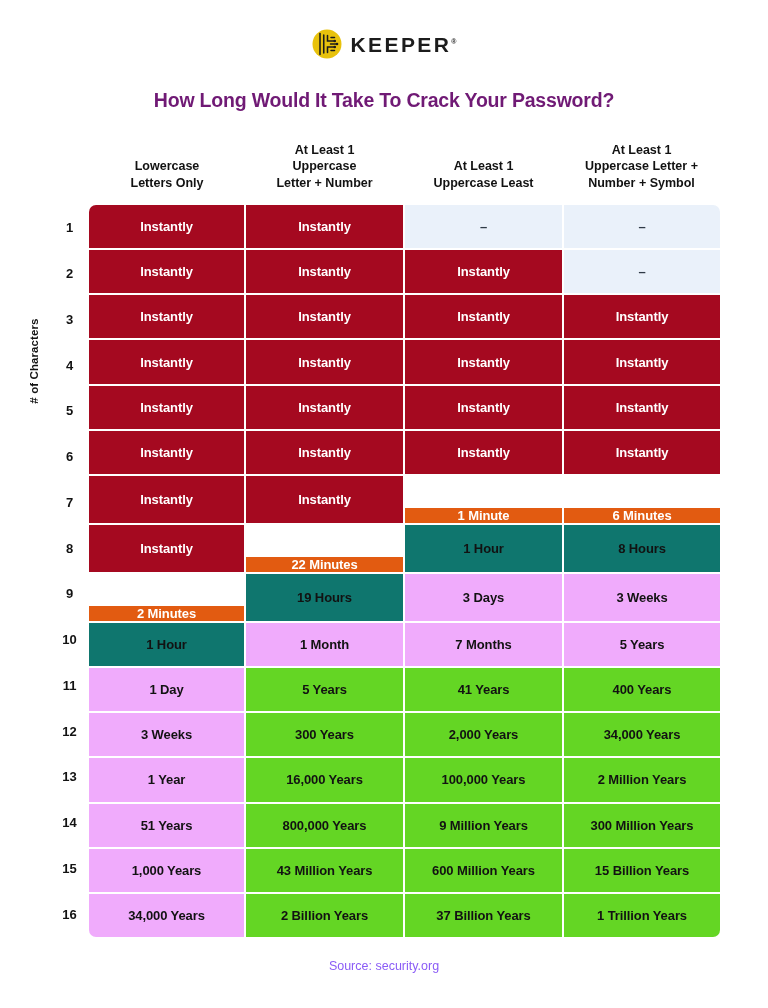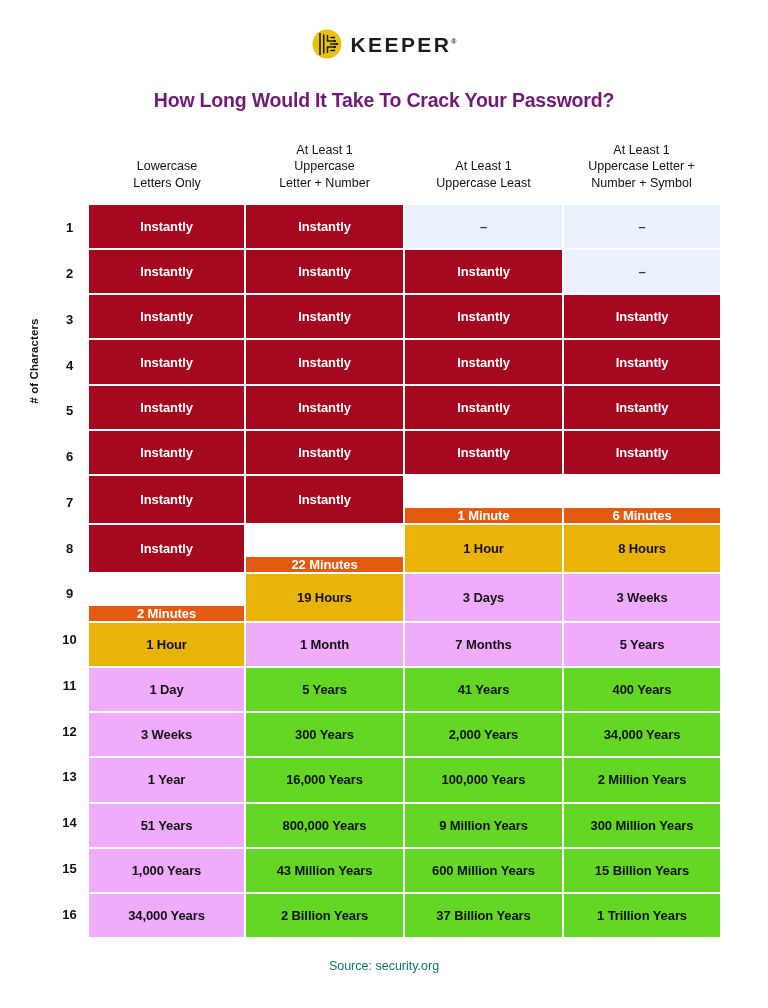--- a/index.html
+++ b/index.html
@@ -70,21 +70,21 @@
     left: 89px;
     top: 130px;
     width: 631px;
     height: 62px;
     display: flex;
   }
   .col-header {
     flex: 0 0 auto;
     text-align: center;
     font-size: 12.5px;
-    font-weight: normal;
+    font-weight: bold;
     line-height: 1.32;
     color: #121212;
     display: flex;
     flex-direction: column;
     justify-content: flex-end;
     padding-bottom: 1px;
   }
   .col-header.c0 { width: 156px; }
   .col-header.c1 { width: 159px; }
   .col-header.c2 { width: 159px; }
@@ -126,21 +126,21 @@
     color: #121212;
   }
 
   
   .grid {
     position: absolute;
     left: 89px;
     top: 205px;
     width: 631px;
     height: 732px;
-    border-radius: 1px;
+    border-radius: 7px;
     overflow: hidden;
     display: flex;
     flex-direction: column;
     background: #ffffff;
   }
   .grid-row {
     flex: 1 1 0;
     display: flex;
     gap: 2px;
     margin-bottom: 2px;
@@ -159,33 +159,33 @@
   }
   .cell.k0 { width: 155px; }
   .cell.k1 { width: 157px; }
   .cell.k2 { width: 157px; }
   .cell.k3 { width: 156px; }
 
   
   .sev-none  { background: #eaf1fa; color: #2f3a46; }
   .sev-crit  { background: #a50920; color: #ffffff; }
   .sev-high  { background: #e25b11; color: #ffffff; margin-top: 32px; }
-  .sev-med   { background: #eab308; color: #121212; }
+  .sev-med   { background: #0f766e; color: #121212; }
   .sev-low   { background: #f0abfc; color: #121212; }
   .sev-safe  { background: #64d624; color: #121212; }
 
   
   .source {
     position: absolute;
     left: 0;
     top: 959px;
     width: 768px;
     text-align: center;
     font-size: 12.5px;
-    color: #0f766e;
+    color: #8b5cf6;
     font-weight: normal;
   }
 </style>
 </head>
 <body>
 
 <div class="brand">
   <span class="brand-mark">
     <svg viewBox="0 0 60 60" width="30" height="30" aria-hidden="true">
       <circle cx="30" cy="30" r="29" fill="#E8C20C"></circle>

